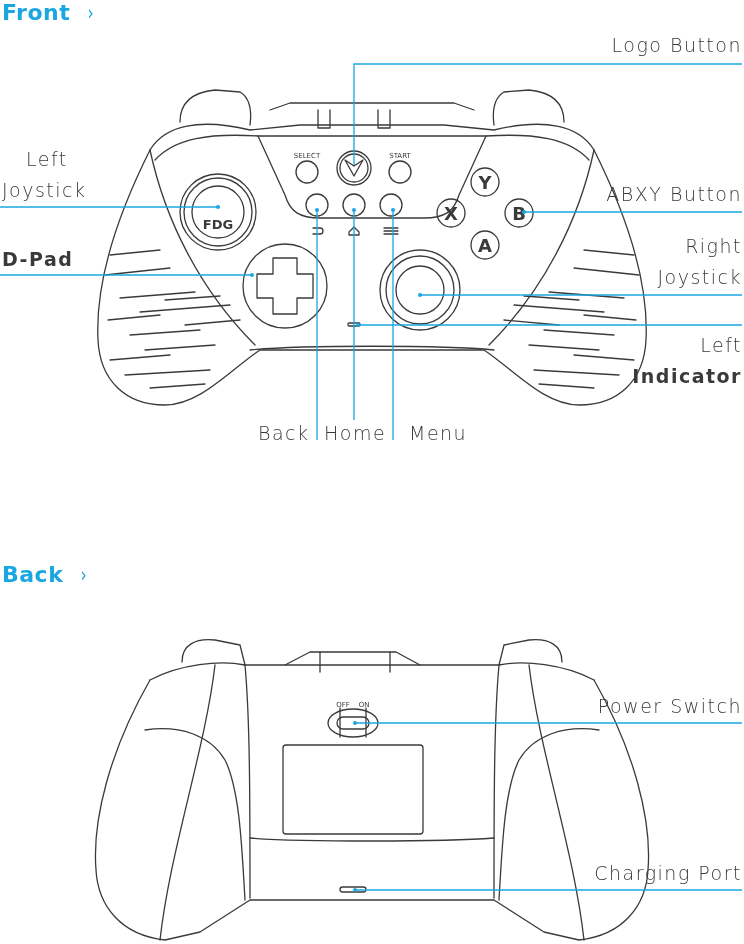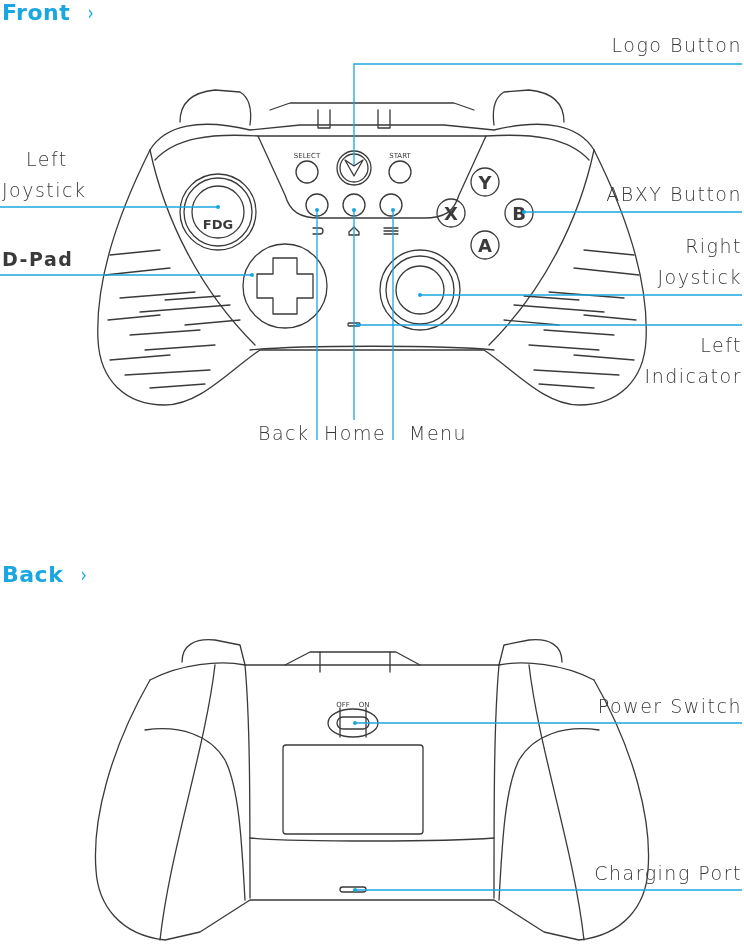--- a/index.html
+++ b/index.html
@@ -150,19 +150,19 @@
 </svg>
 
 <div class="label right" style="right:2px; top:34px;">Logo Button</div>
 <div class="label" style="left:2px; top:148px;margin-left:24px;">Left</div>
 <div class="label" style="left:2px; top:179px;">Joystick</div>
 <div class="label" style="left:2px; top:248px;font-weight:bold;">D-Pad</div>
 <div class="label right" style="right:2px; top:183px;">ABXY Button</div>
 <div class="label right" style="right:2px; top:235px;">Right</div>
 <div class="label right" style="right:2px; top:266px;">Joystick</div>
 <div class="label right" style="right:2px; top:334px;">Left</div>
-<div class="label right" style="right:2px; top:365px;">Indicator</div>
+<div class="label right" style="right:2px; top:365px;font-weight:bold;">Indicator</div>
 <div class="label" style="left:258px; top:422px;">Back</div>
 <div class="label" style="left:324px; top:422px;">Home</div>
 <div class="label" style="left:409px; top:422px;">Menu</div>
 
 <div class="label right" style="right:2px; top:695px;margin-left:47px;">Power Switch</div>
 <div class="label right" style="right:2px; top:862px;">Charging Port</div>
 
 </body></html>

